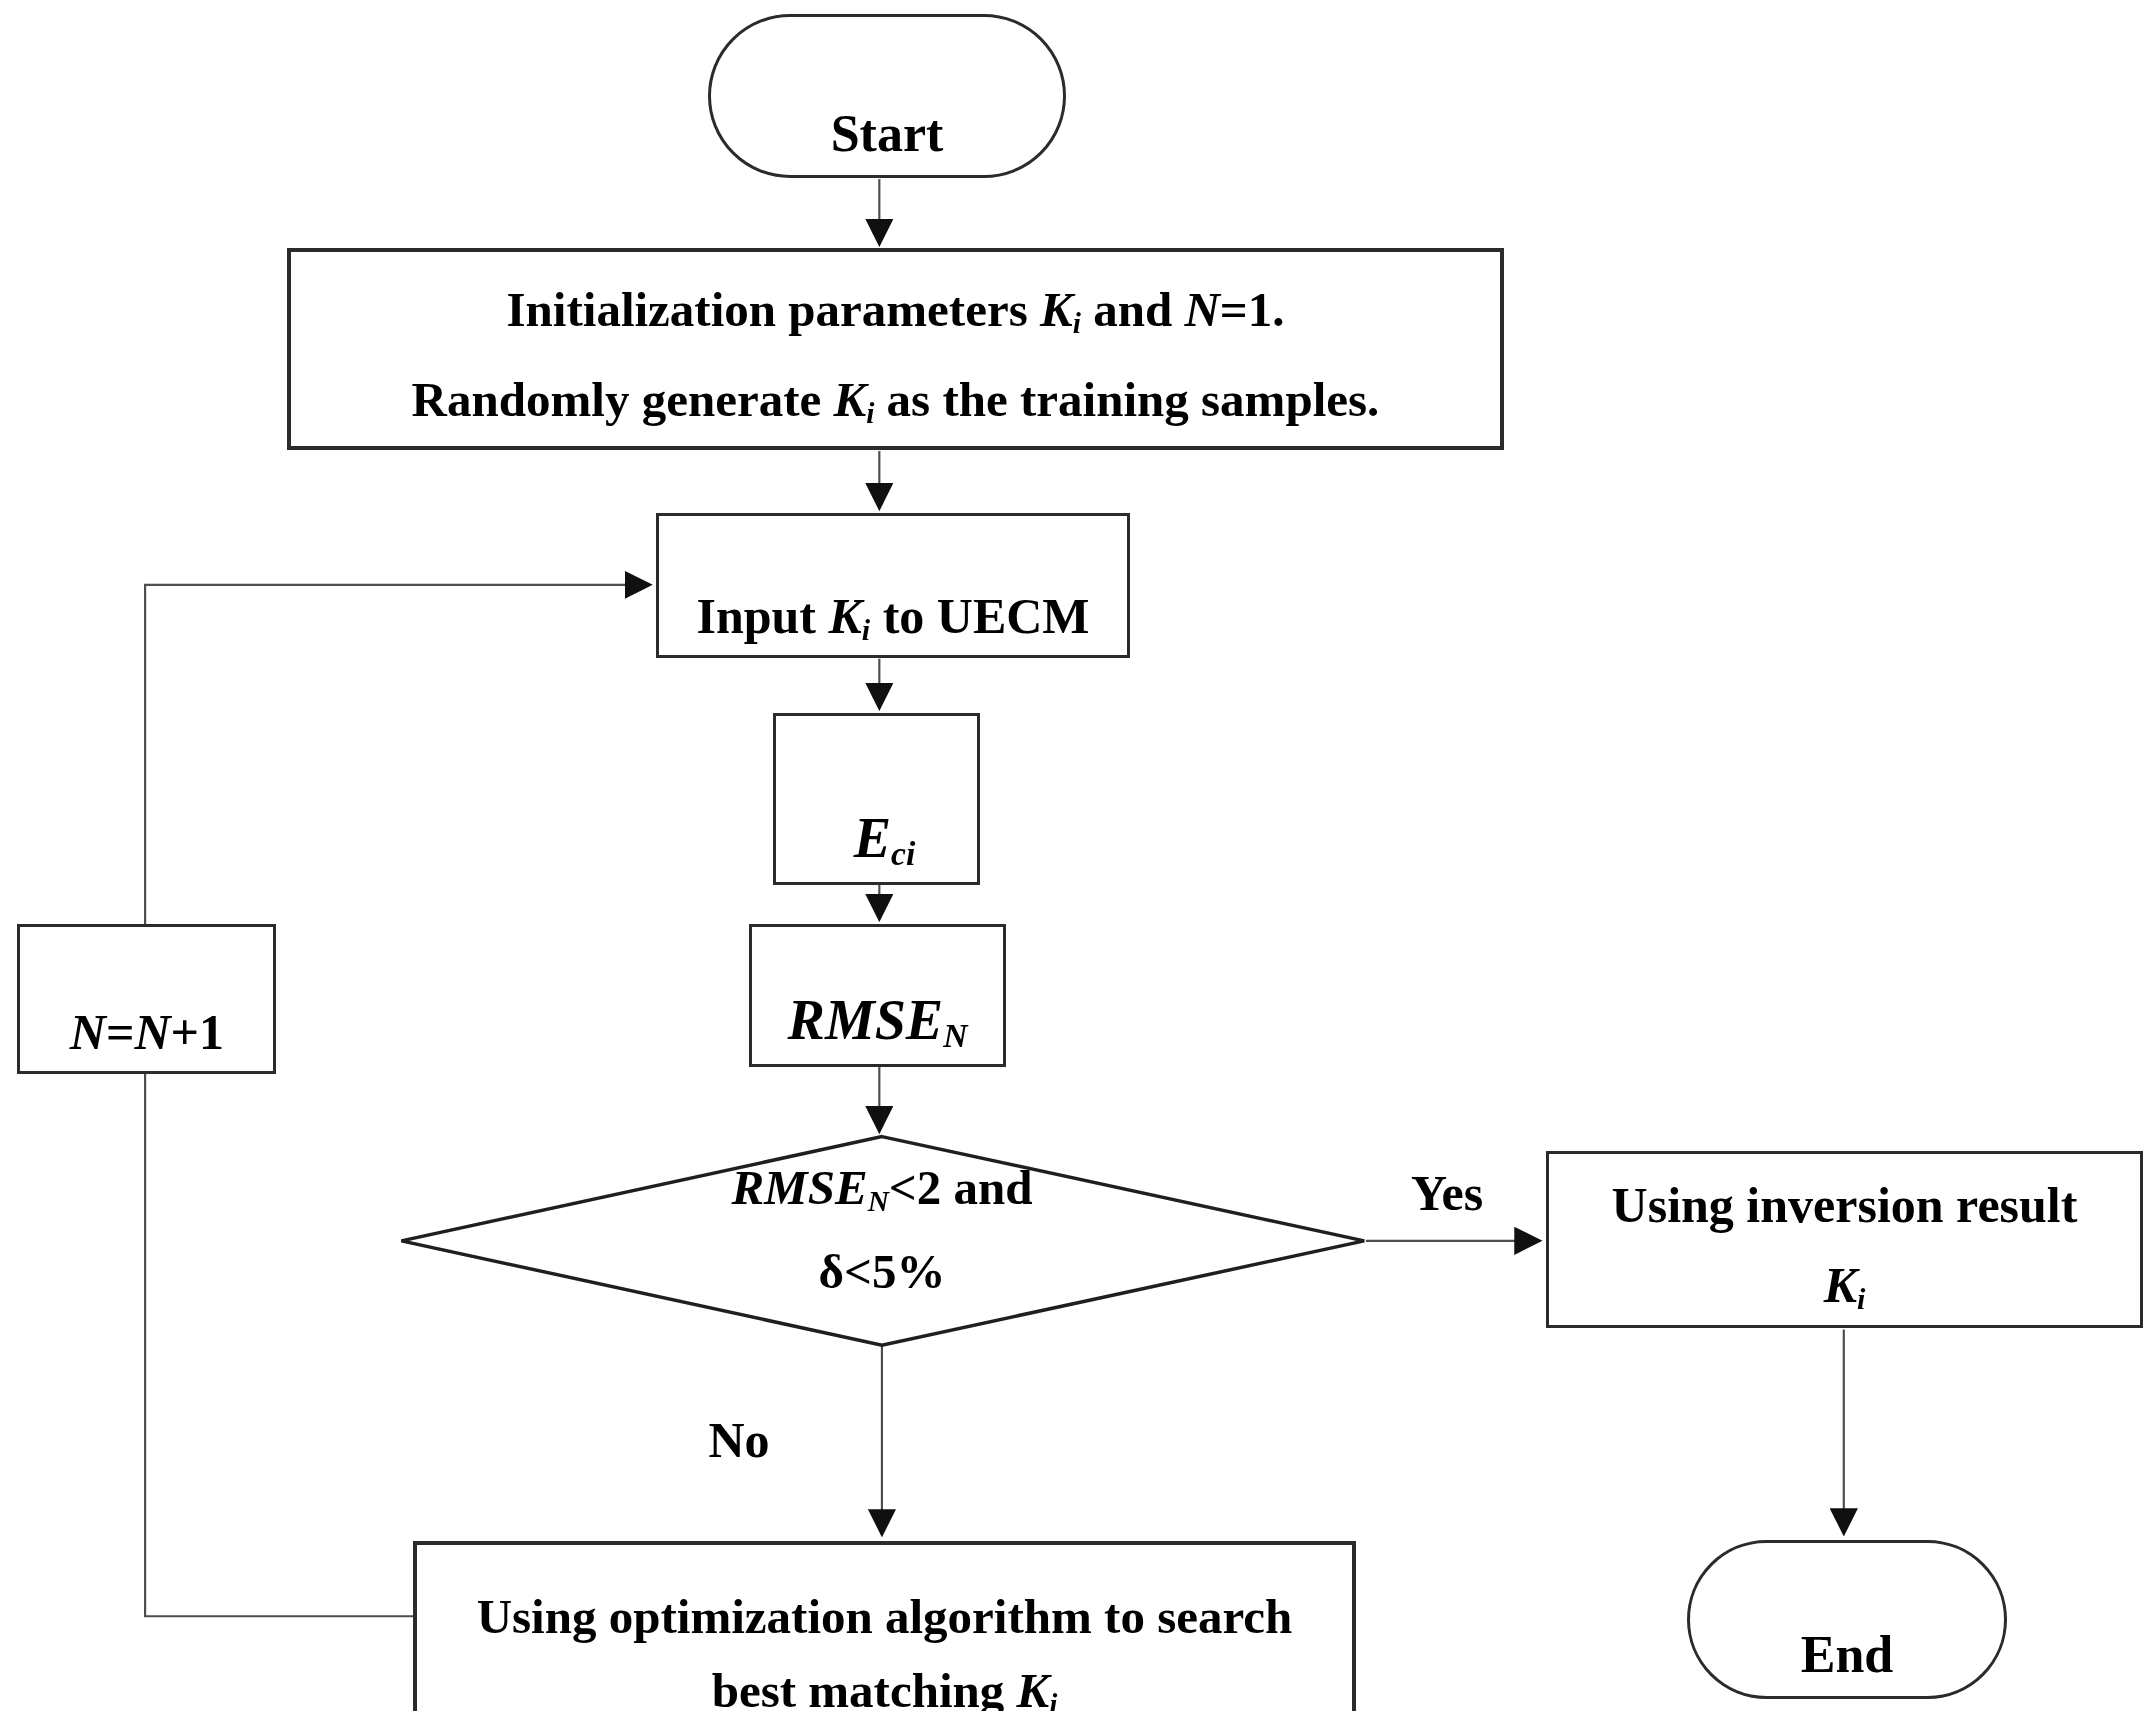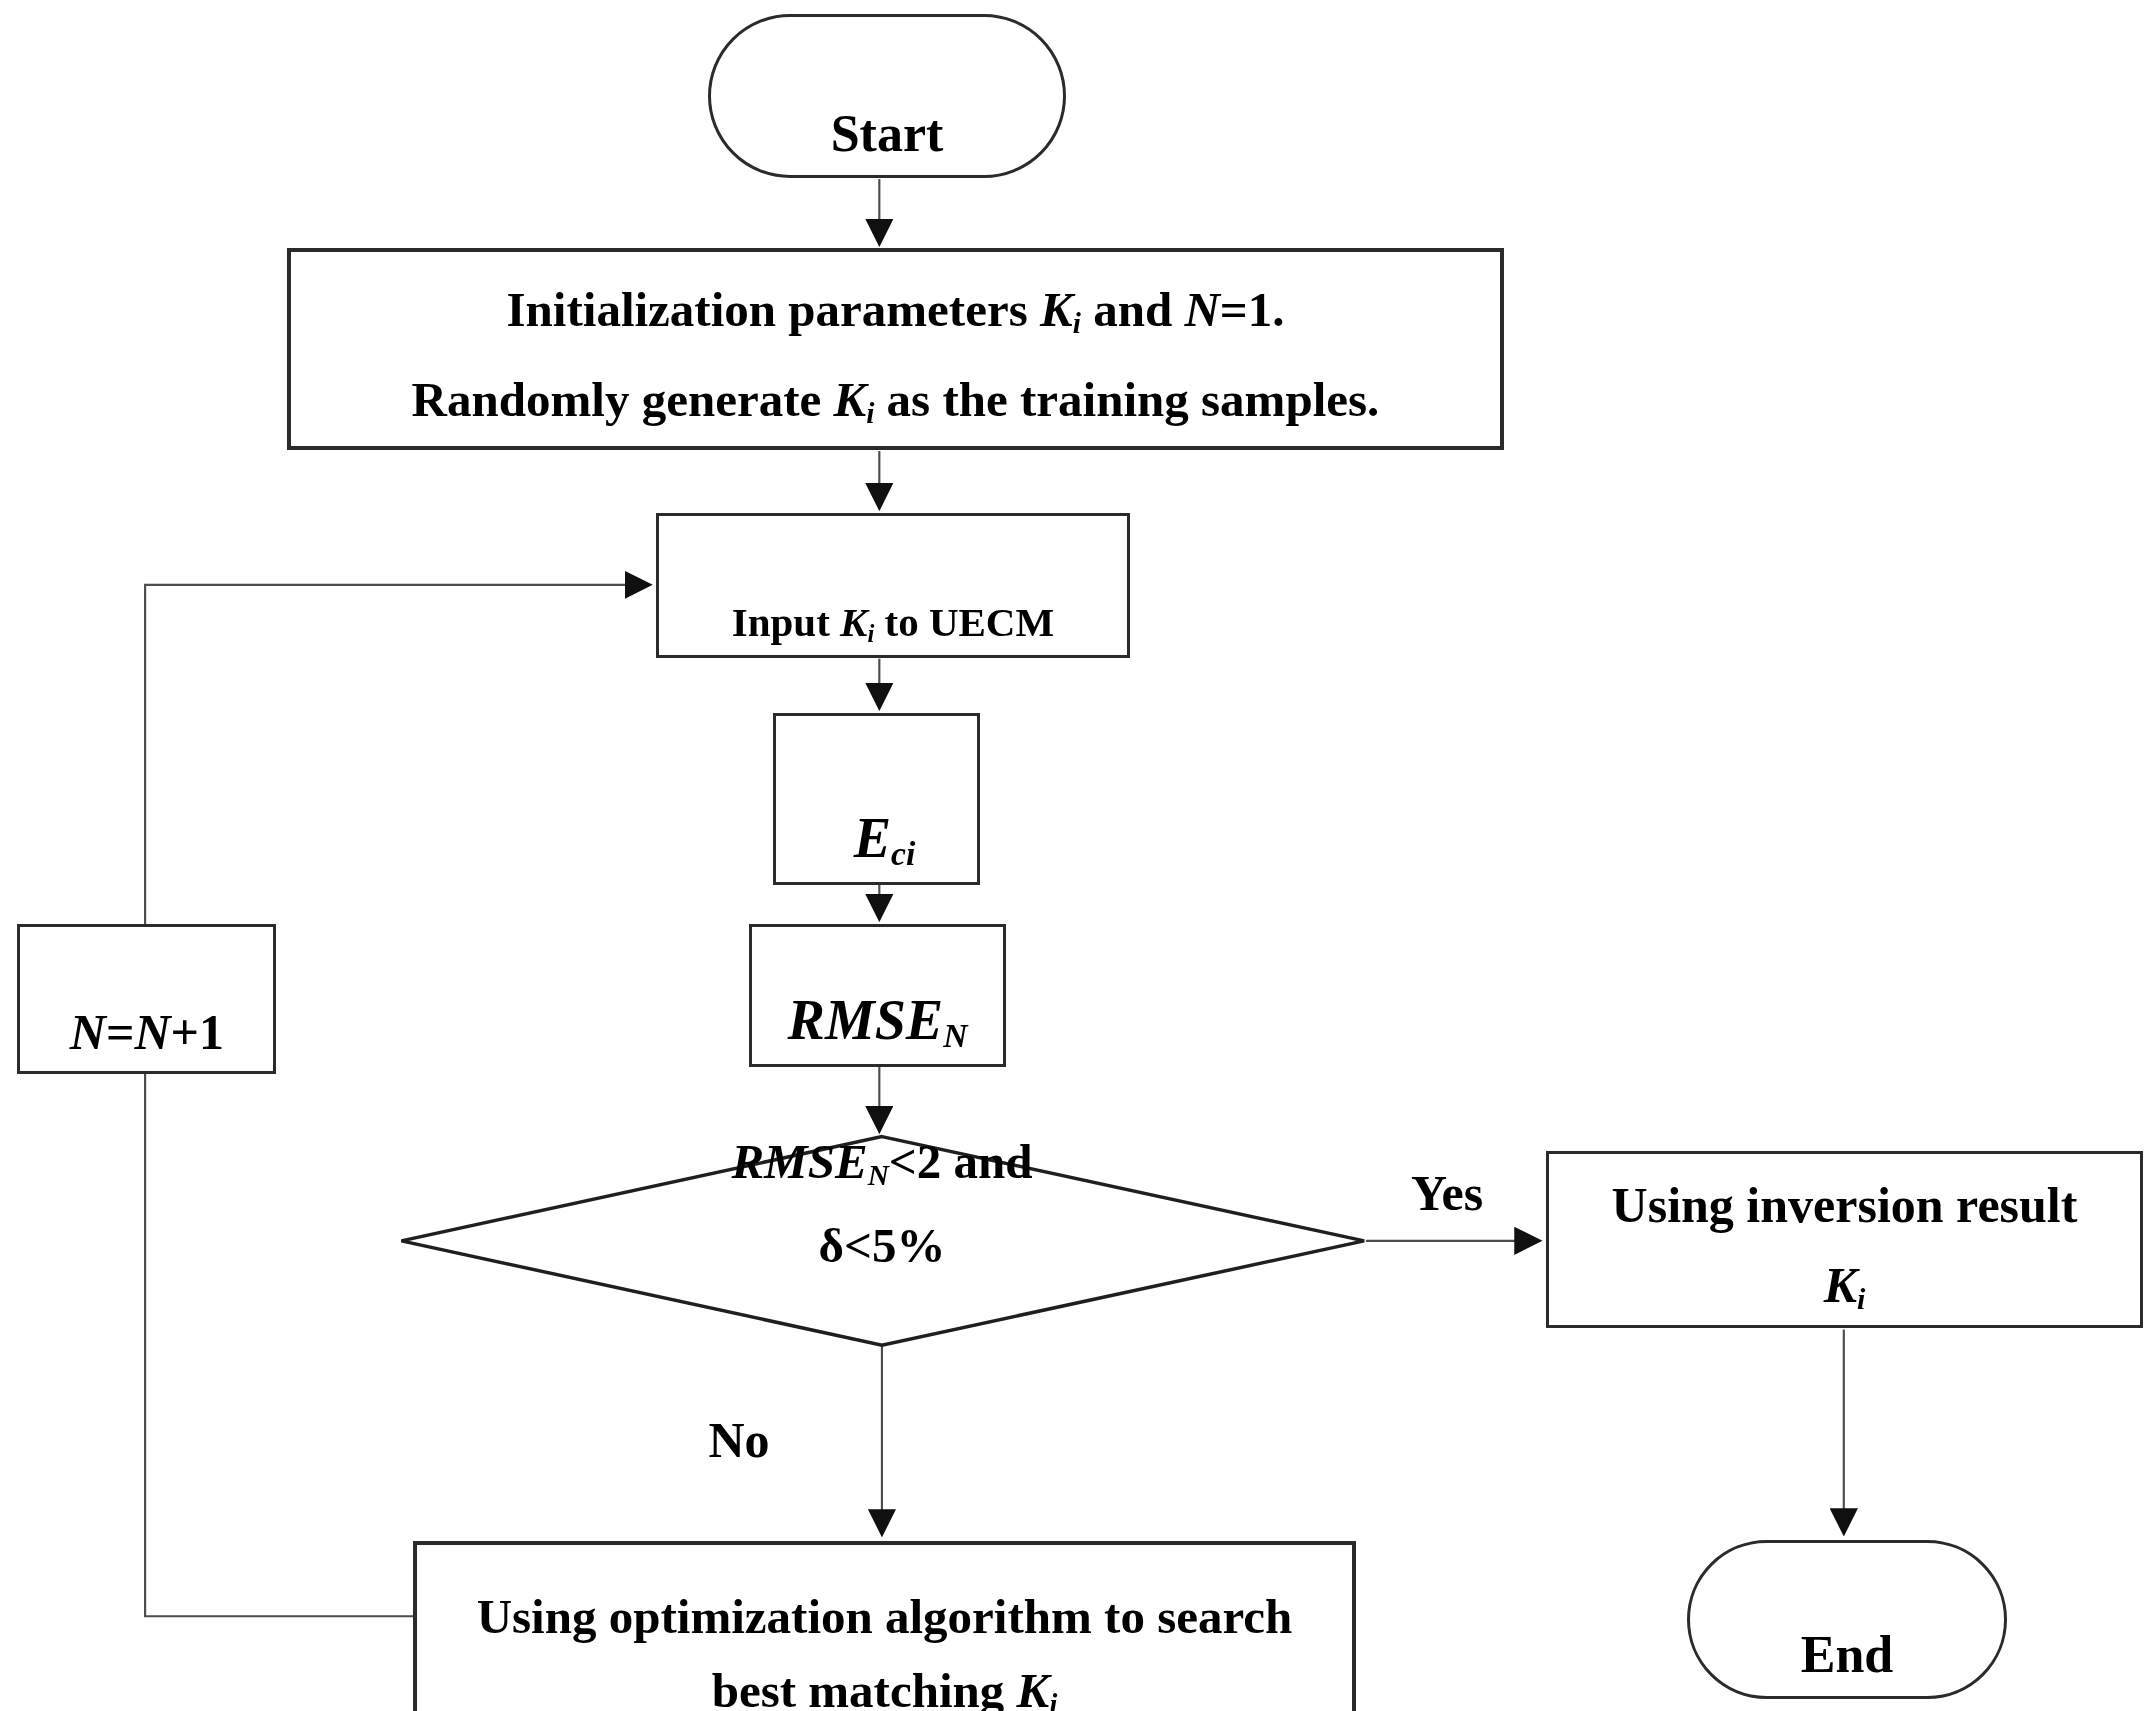--- a/index.html
+++ b/index.html
@@ -83,39 +83,39 @@
 
   <div class="node thick" style="left:287px; top:248px; width:1217px; height:202px; line-height:1.85;">
     <span>
       <span>Initialization parameters </span><span class="var">K</span><span class="sub">i</span><span> and </span><span class="var">N</span><span>=1.</span>
     </span>
     <span class="line2">
       <span>Randomly generate </span><span class="var">K</span><span class="sub">i</span><span> as the training samples.</span>
     </span>
   </div>
 
-  <div class="node" style="left:656px; top:513px; width:474px; height:145px; font-size:41px;">
+  <div class="node" style="left:656px; top:513px; width:474px; height:145px; font-size:50px;">
     <span>
       <span>Input </span><span class="var">K</span><span class="sub">i</span><span> to UECM</span>
     </span>
   </div>
 
   <div class="node" style="left:773px; top:713px; width:207px; height:172px;padding-left:16px;">
     <span class="math">
       <span>E</span><span class="sub">ci</span>
     </span>
   </div>
 
   <div class="node" style="left:749px; top:924px; width:257px; height:143px;">
     <span class="math">
       <span>RMSE</span><span class="sub">N</span>
     </span>
   </div>
 
-  <div class="node no-border" style="left:575px; top:1118px; width:614px; height:169px; line-height:1.7;">
+  <div class="node no-border" style="left:575px; top:1144px; width:614px; height:169px; line-height:1.7;">
     <span>
       <span class="var">RMSE</span><span class="sub">N</span><span>&lt;2 and</span>
     </span>
     <span class="line2">δ&lt;5%</span>
   </div>
 
   <div class="flow-label" style="left:1373px; top:1168px; width:148px;">Yes</div>
   <div class="flow-label" style="left:674px; top:1415px; width:130px;">No</div>
 
   <div class="node" style="left:1546px; top:1151px; width:597px; height:177px; font-size:50px; line-height:1.6;">

